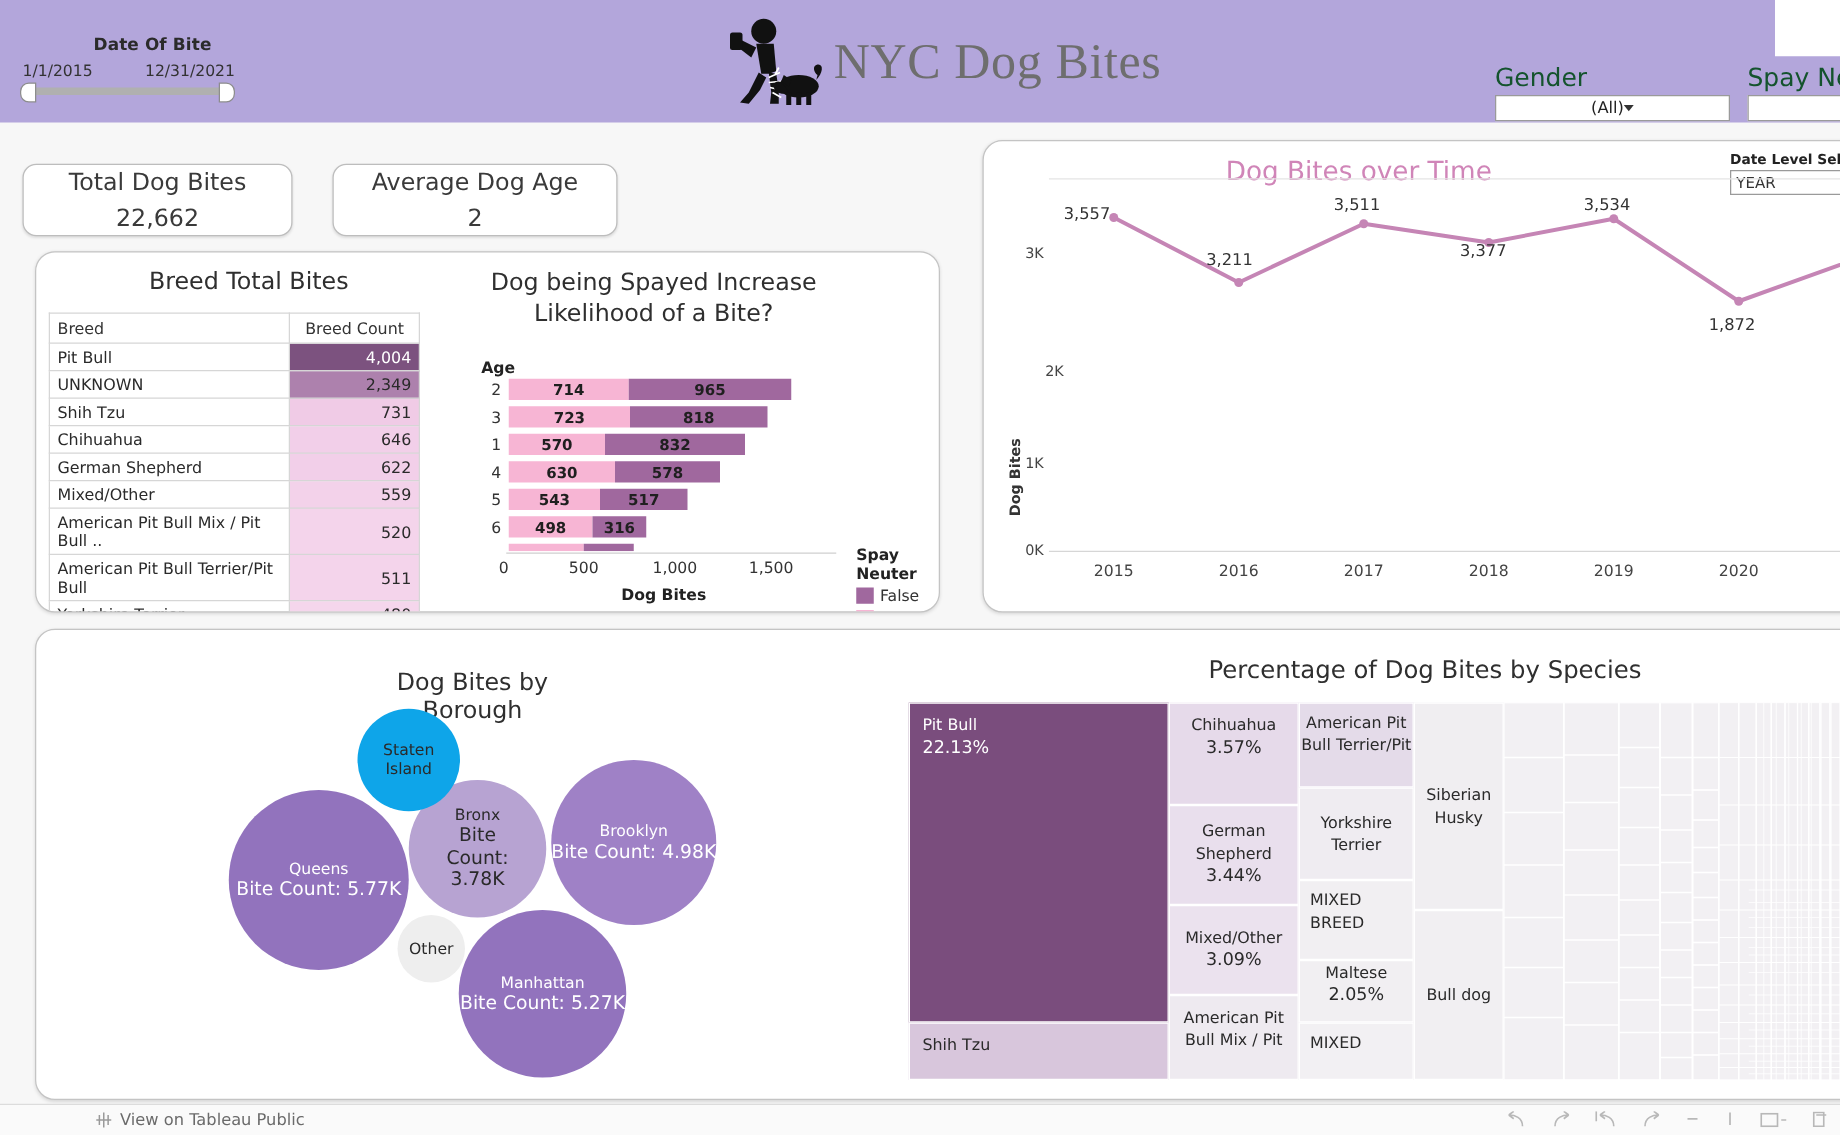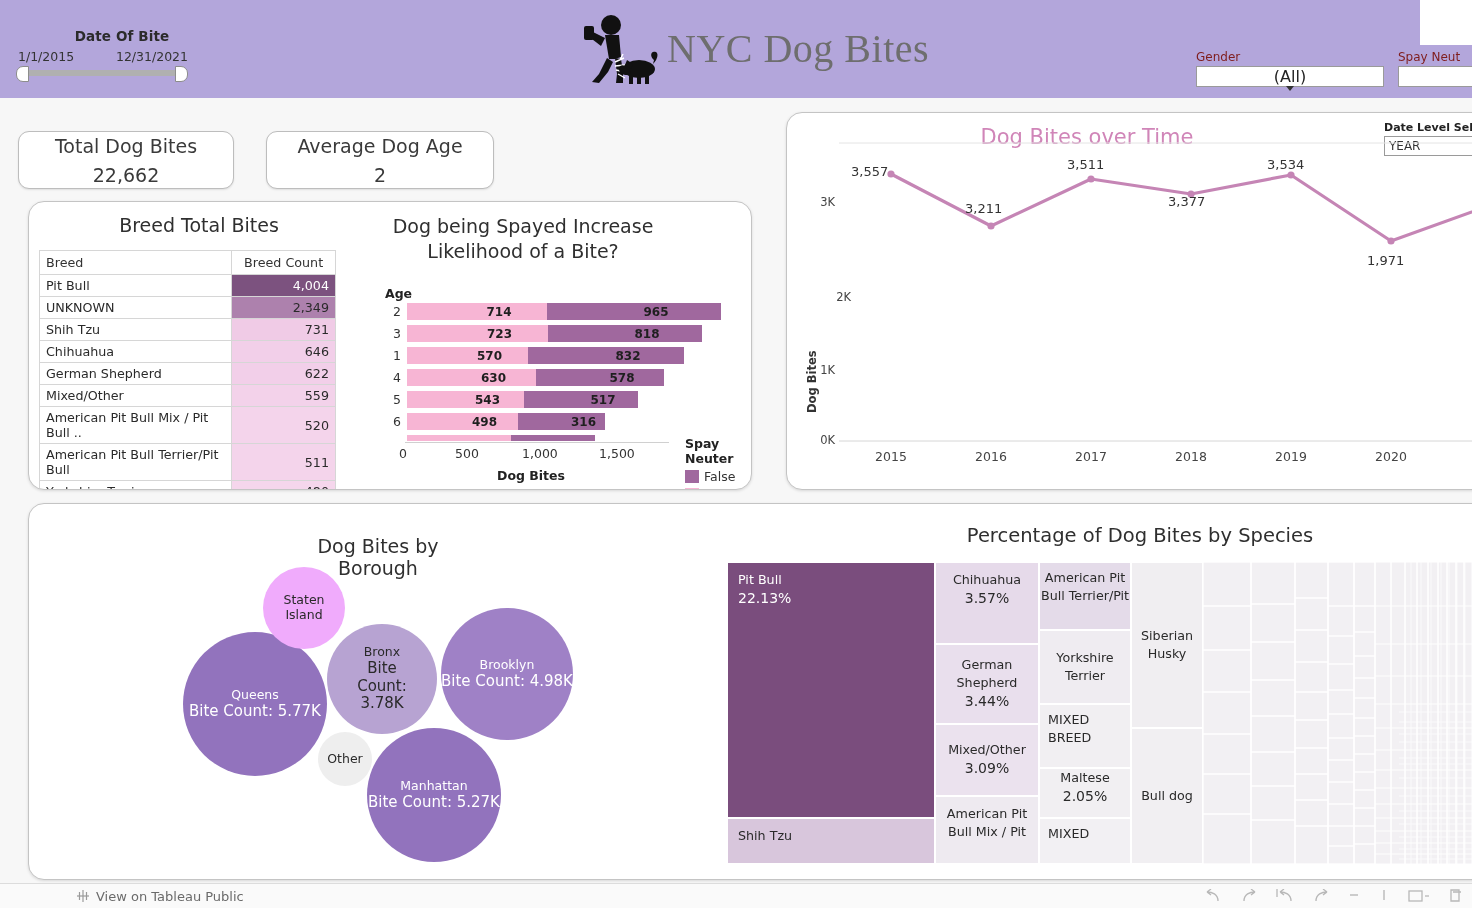--- a/index.html
+++ b/index.html
@@ -39,26 +39,26 @@
   .brand{
     position:absolute; left:575px; top:12px; display:flex; align-items:center; gap:4px;
   }
   .brand-title{
     font-family:"Liberation Serif", serif; font-size:40px; color:#6e6e6e; letter-spacing:.5px;
     white-space:nowrap;
   }
 
   .hdr-filter{ position:absolute; top:50px; }
   .hdr-filter .flabel{
-    font-size:12px; color:#7f1d1d; margin-bottom:2px; white-space:nowrap;
+    font-size:20px; color:#14532d; margin-bottom:2px; white-space:nowrap;
   }
   .hdr-select{
     width:178px; height:19px; background:#fff; border:1px solid #9a9a9a;
-    display:flex; align-items:center; justify-content:flex-start; padding:0 4px;
-    font-size:16px; color:#222;flex-direction:column;
+    display:flex; align-items:center; justify-content:center; padding:0 4px;
+    font-size:13px; color:#222;
   }
   .caret{ width:0;height:0;border-left:4px solid transparent;border-right:4px solid transparent;border-top:5px solid #333; }
 
   
   .kpi{
     position:absolute; background:#fff; border:1px solid #bdbdbd; border-radius:11px;
     display:flex; flex-direction:column; align-items:center; justify-content:center;
     box-shadow:0 1px 2px rgba(0,0,0,.10);
   }
   .kpi .k-title{ font-size:19px; color:#3a3a3a; }
@@ -80,21 +80,21 @@
   .breed-table th.num{ text-align:center; }
   .breed-table td{
     padding:3px 6px; border:1px solid #d6d6d6; color:#2a2a2a; height:15px;
   }
   .breed-table td.num{ text-align:right; }
 
   
   .bar-row{ display:flex; align-items:center; height:19px; margin-bottom:3px; }
   .bar-age{ width:20px; text-align:right; font-size:12.5px; color:#333; margin-right:6px; }
   .seg{ height:17px; display:flex; align-items:center; justify-content:center;
-        font-size:12px; font-weight:bold; color:#1f1f1f;padding-left:44px; }
+        font-size:12px; font-weight:bold; color:#1f1f1f; }
   .axis-line{ height:1px; background:#d0d0d0; }
   .tick-row{ position:relative; height:16px; font-size:12.5px; color:#333; }
   .tick{ position:absolute; }
   .legend-title{ font-size:12.5px; font-weight:bold; color:#222; }
   .legend-item{ display:flex; align-items:center; gap:5px; margin-top:3px; font-size:12.5px; color:#333; }
   .swatch{ width:14px; height:13px; }
 
   
   .lc-title{ font-size:21px; color:#d085b8; text-align:center; }
   .y-ax-label{
@@ -353,21 +353,21 @@
       <circle cx="352" cy="64" r="3.6" fill="#c585b5"></circle>
       <circle cx="452" cy="45" r="3.6" fill="#c585b5"></circle>
       <circle cx="552" cy="111" r="3.6" fill="#c585b5"></circle>
     </svg>
 
     <div class="pt-label" style="left:64px;  top:51px;">3,557</div>
     <div class="pt-label" style="left:178px; top:88px;">3,211</div>
     <div class="pt-label" style="left:280px; top:44px;">3,511</div>
     <div class="pt-label" style="left:381px; top:81px;">3,377</div>
     <div class="pt-label" style="left:480px; top:44px;">3,534</div>
-    <div class="pt-label" style="left:580px; top:140px;">1,971</div>
+    <div class="pt-label" style="left:580px; top:140px;">1,872</div>
 
     <div class="x-tick" style="left:69px;  top:336px;">2015</div>
     <div class="x-tick" style="left:169px; top:336px;">2016</div>
     <div class="x-tick" style="left:269px; top:336px;">2017</div>
     <div class="x-tick" style="left:369px; top:336px;">2018</div>
     <div class="x-tick" style="left:469px; top:336px;">2019</div>
     <div class="x-tick" style="left:569px; top:336px;">2020</div>
   </div>
 
   <div class="panel" style="left:28px; top:503px; width:1478px; height:375px;">
@@ -384,21 +384,21 @@
     <div class="bcount">Bite Count: 5.27K</div>
   </div>
   <div class="bubble" style="left:441px; top:608px; width:132px; height:132px; background:#9f81c6; color:#fff;">
     <div class="bname">Brooklyn</div>
     <div class="bcount">Bite Count: 4.98K</div>
   </div>
   <div class="bubble" style="left:327px; top:624px; width:110px; height:110px; background:#b7a3d2; color:#2a2a2a;">
     <div class="bname">Bronx</div>
     <div class="bcount" style="max-width:78px;">Bite Count: 3.78K</div>
   </div>
-  <div class="bubble" style="left:263px; top:567px; width:82px; height:82px; background:#f0abfc; color:#2a2a2a;">
+  <div class="bubble" style="left:286px; top:567px; width:82px; height:82px; background:#0ea5e9; color:#2a2a2a;">
     <div class="bname" style="max-width:56px;">Staten Island</div>
   </div>
   <div class="bubble" style="left:318px; top:732px; width:54px; height:54px; background:#eeeeee; color:#2a2a2a;">
     <div class="bname">Other</div>
   </div>
 
   <div class="sec-title" style="position:absolute; left:930px; top:524px; width:420px; font-size:19.5px;">Percentage of Dog Bites by Species</div>
 
   <div class="tm-tile" style="left:727px; top:562px; width:208px; height:256px; background:#7a4d7d; color:#fff; padding:8px 10px;">
     <div class="tm-name">Pit Bull</div>

